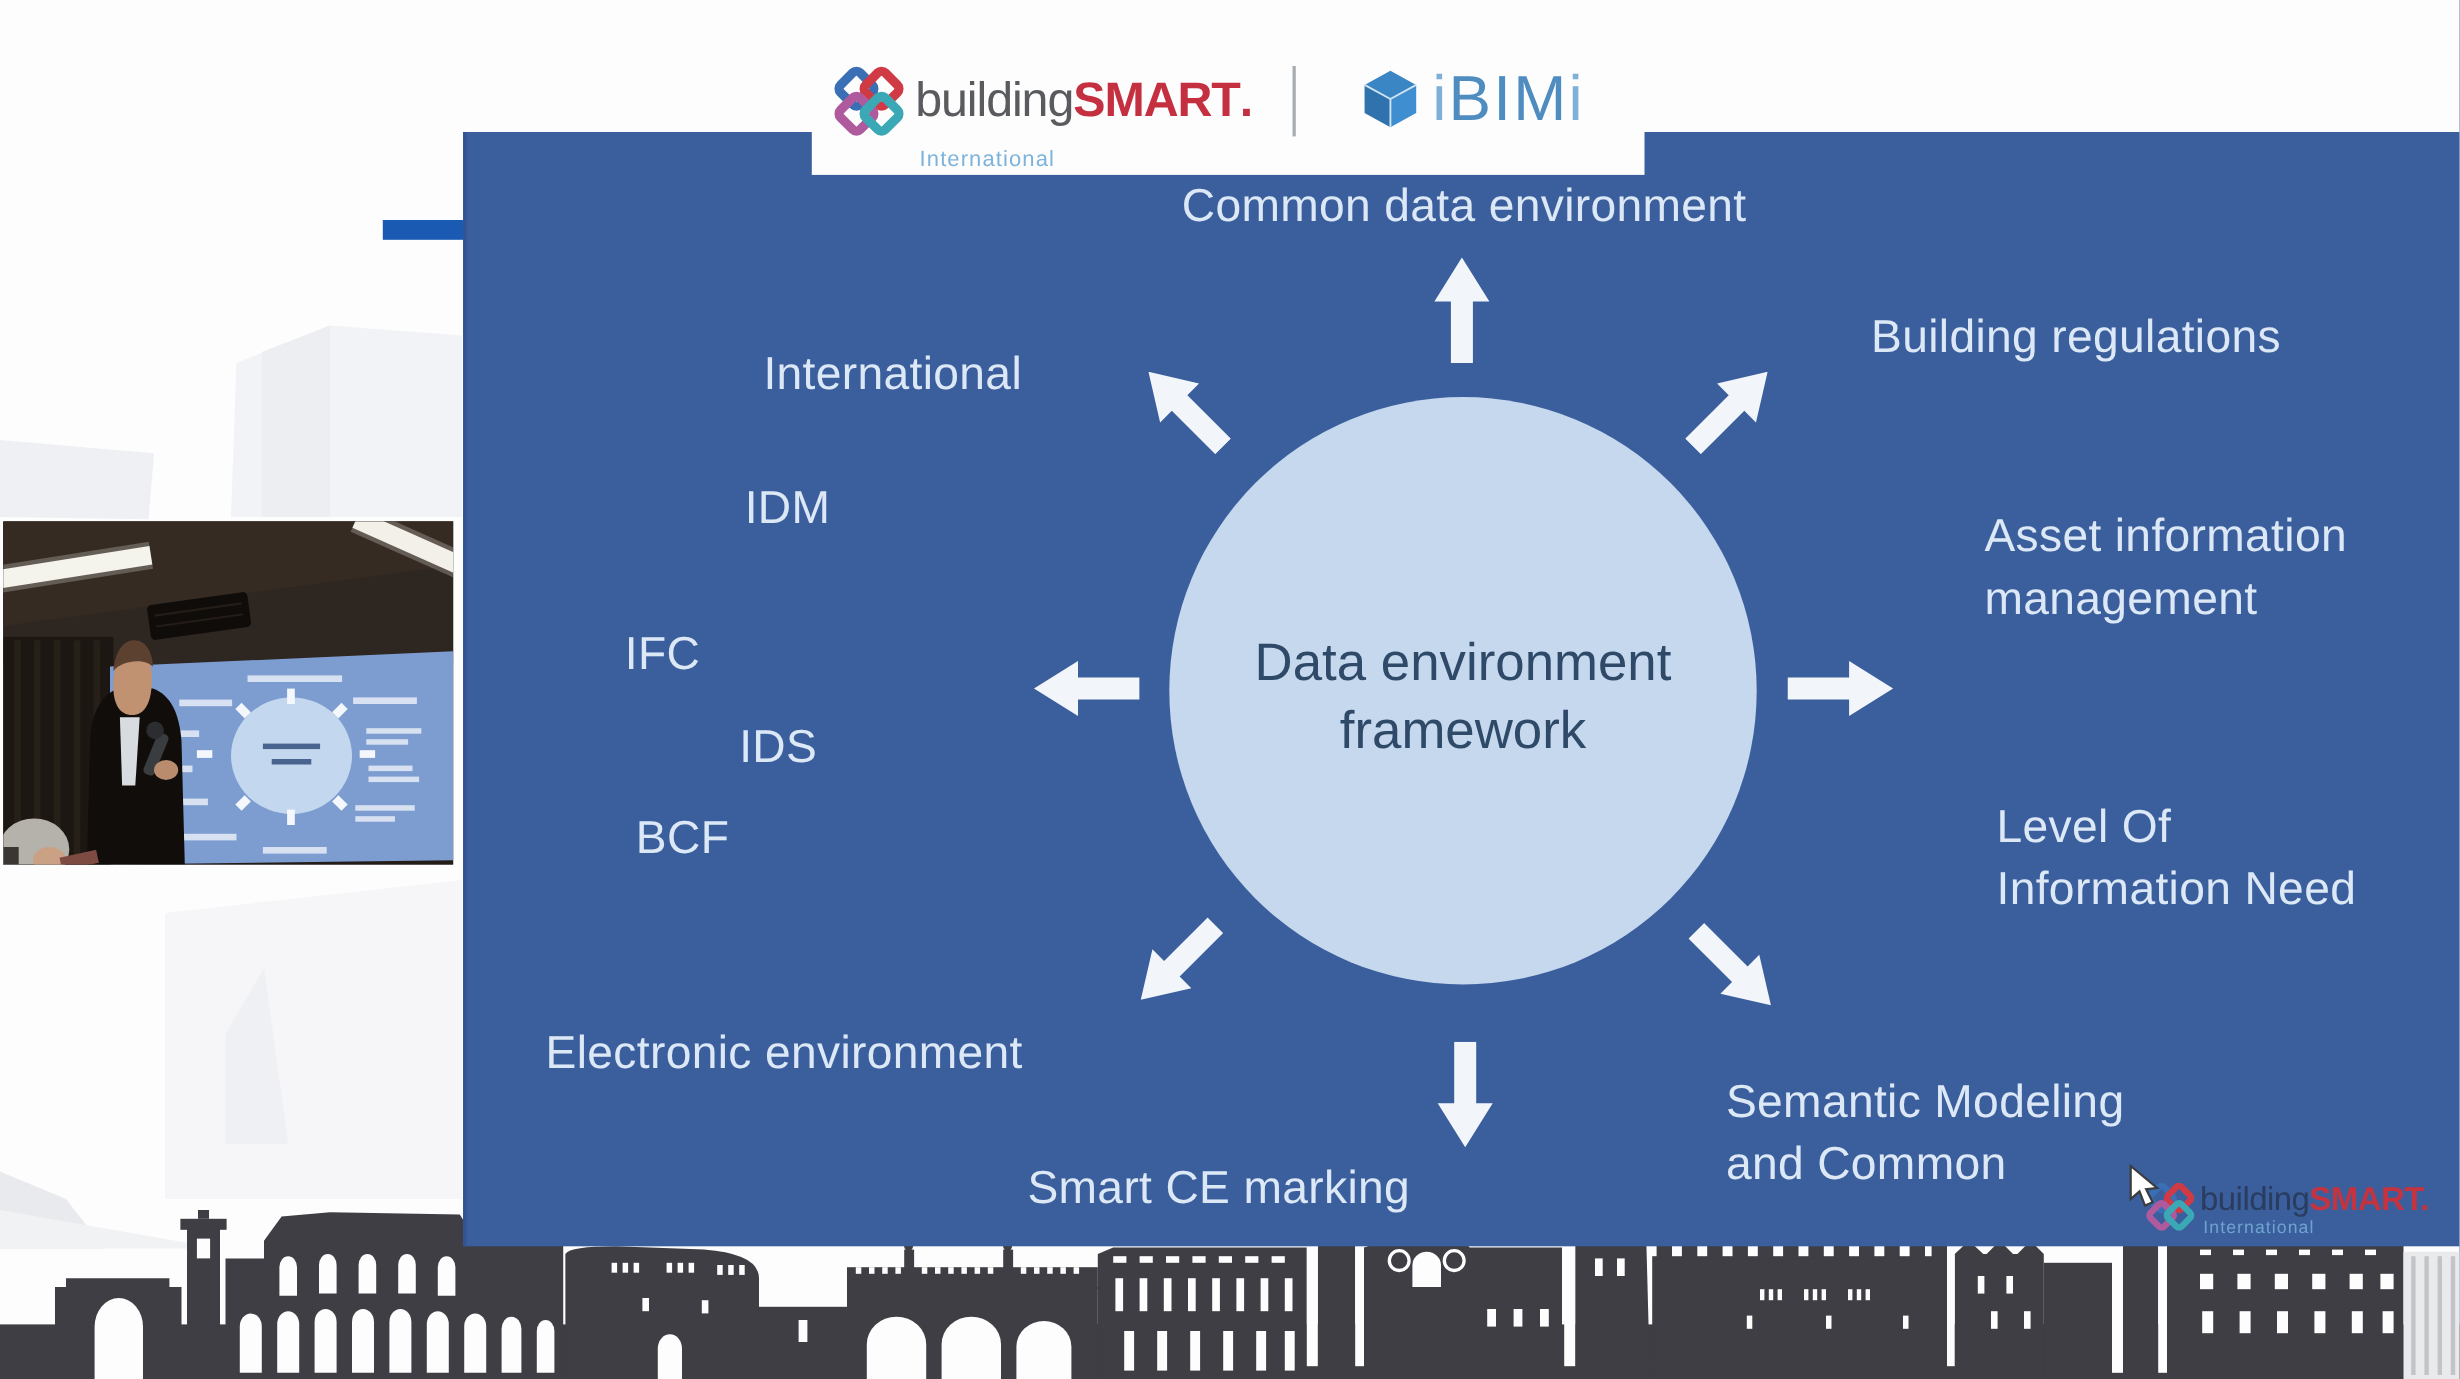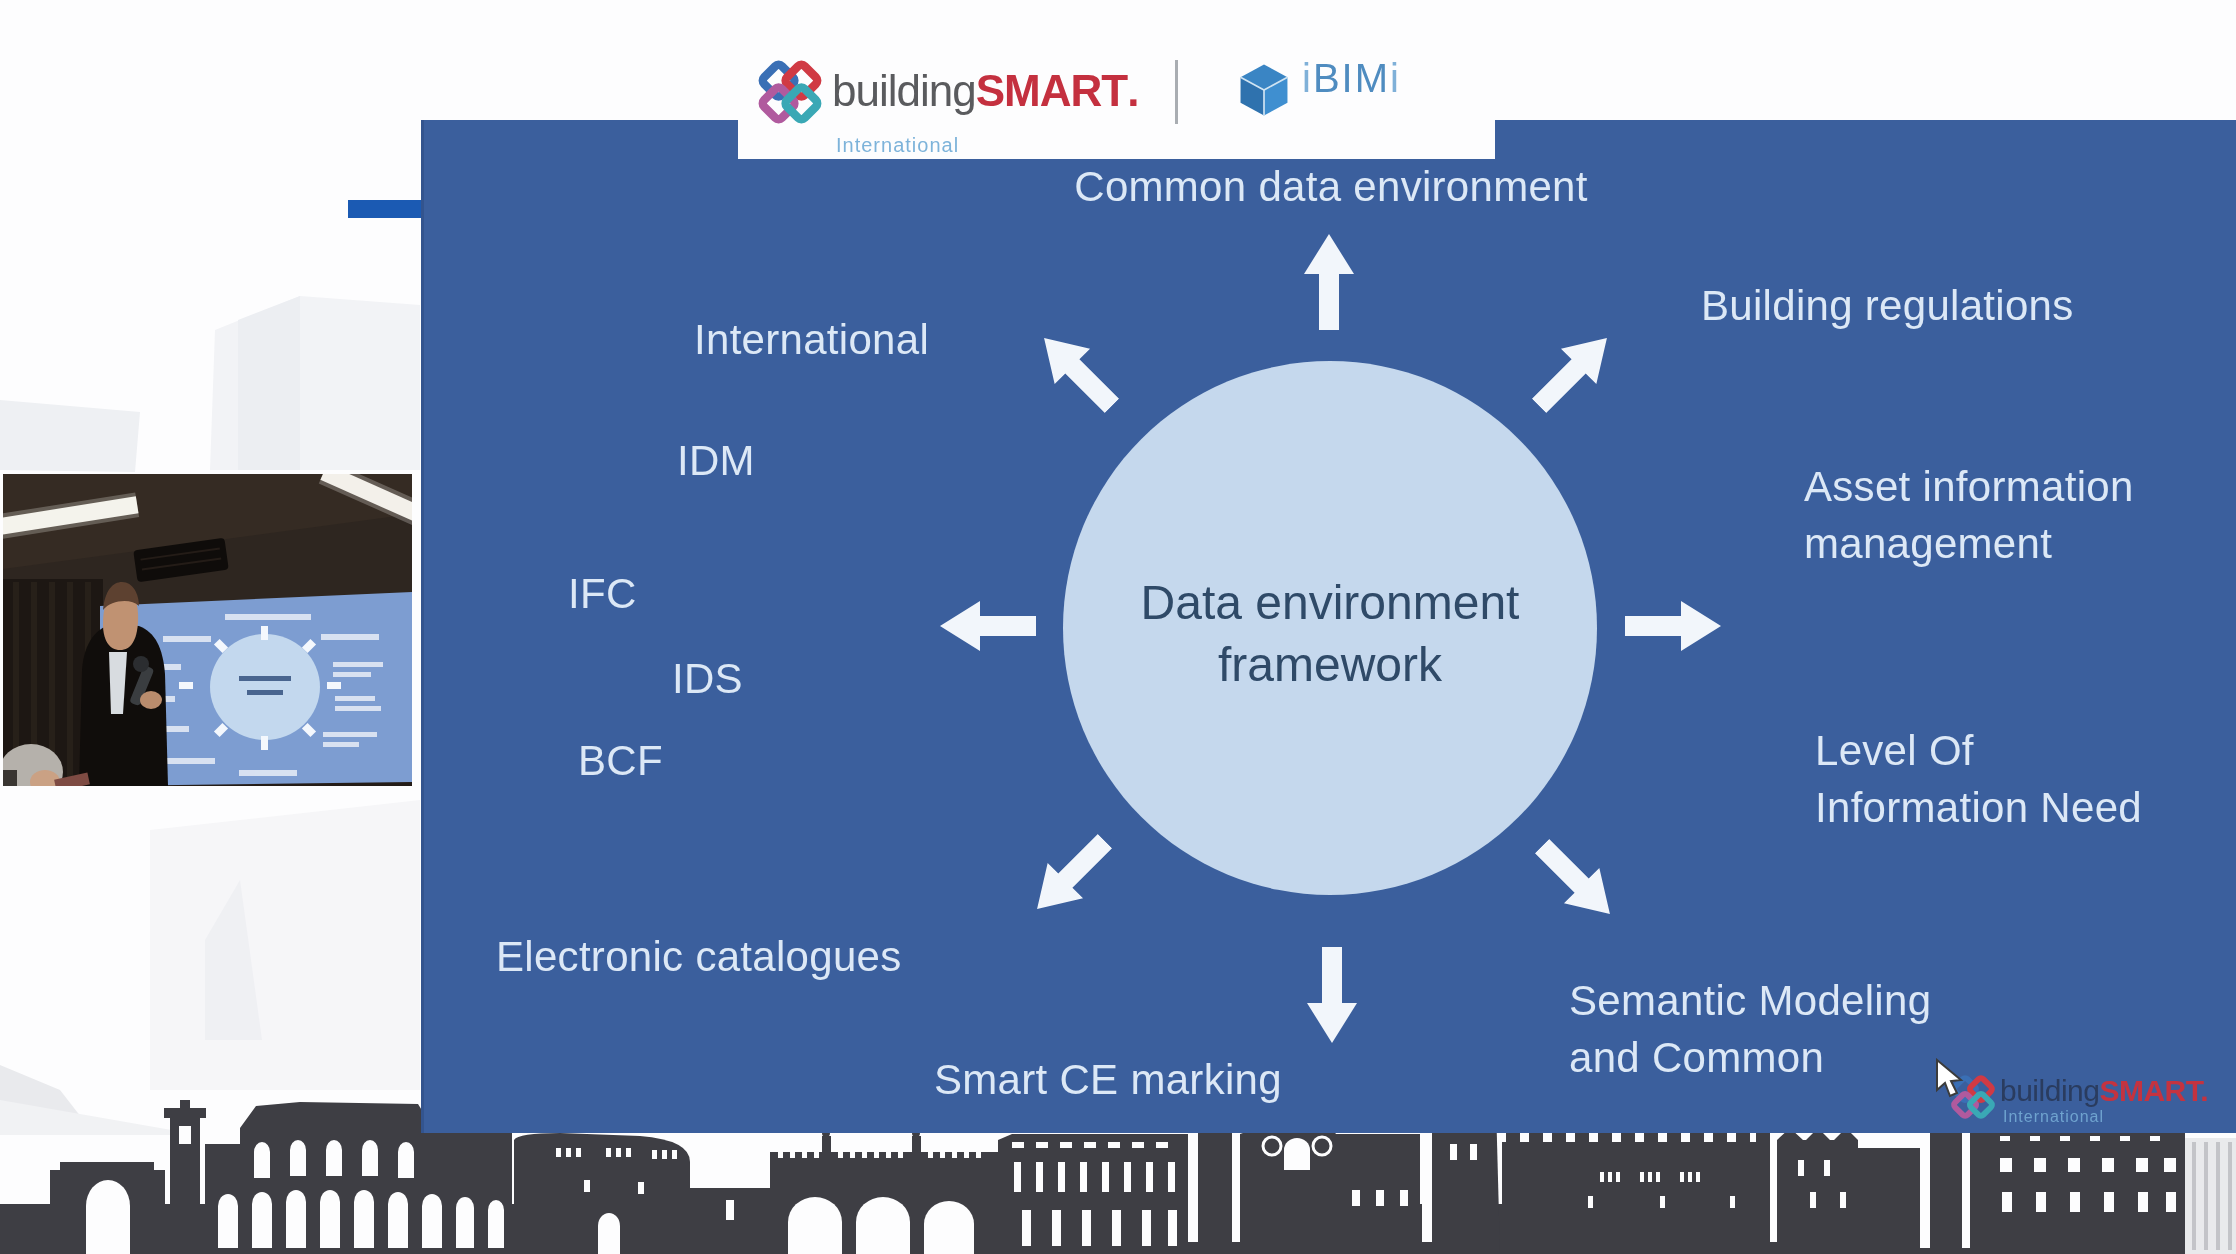--- a/index.html
+++ b/index.html
@@ -10,21 +10,21 @@
   .abs{position:absolute;}
 
   
   #header-whitebox{left:738px;top:120px;width:757px;height:39px;background:#fdfdfe;z-index:3;}
   #header-logos{left:740px;top:46px;width:770px;height:113px;overflow:hidden;z-index:4;}
   .bs-word-building{color:#5a5b5e;font-size:44px;letter-spacing:-1px;}
   .bs-word-smart{color:#c4303f;font-size:44px;font-weight:700;letter-spacing:-1px;}
   .bs-dot{color:#c4303f;font-size:44px;font-weight:700;}
   .bs-sub{color:#7db3da;font-size:20px;letter-spacing:1px;}
   #logo-divider{left:435px;top:14px;width:3px;height:64px;background:#a9adb2;}
-  .ibimi-text{font-size:40px;letter-spacing:2px;}
+  .ibimi-text{font-size:58px;letter-spacing:2px;}
   .ibimi-i{color:#7fb0d8;}
   .ibimi-bim{color:#4f8cc0;}
 
   
   #slide{left:421px;top:120px;width:1815px;height:1013px;background:#3b5f9d;z-index:2;
          border-left:3px solid #33548e;box-sizing:border-box;}
   #accent-bar{left:348px;top:200px;width:73px;height:18px;background:#1b5ab3;z-index:2;}
   #hub-circle{left:1063px;top:361px;width:534px;height:534px;border-radius:50%;background:#c5d8ed;z-index:2;}
   #hub-label{left:1063px;top:572px;width:534px;text-align:center;z-index:3;
              color:#2f4a68;font-size:48px;line-height:62px;white-space:pre-line;}
@@ -73,21 +73,21 @@
 
 <div class="spoke" style="left:1331px;top:158px;transform:translateX(-50%);">Common data environment</div>
 <div class="spoke" style="left:1701px;top:277px;">Building regulations</div>
 <div class="spoke" style="left:1804px;top:458px;">Asset information
 management</div>
 <div class="spoke" style="left:1801px;top:722px;margin-left:14px;">Level Of
 Information Need</div>
 <div class="spoke" style="left:1569px;top:972px;">Semantic Modeling
 and Common</div>
 <div class="spoke" style="left:934px;top:1051px;">Smart CE marking</div>
-<div class="spoke" style="left:496px;top:928px;">Electronic catalogues</div>
+<div class="spoke" style="left:496px;top:928px;">Electronic environment</div>
 <div class="spoke" style="left:694px;top:311px;">International</div>
 <div class="spoke" style="left:677px;top:432px;">IDM</div>
 <div class="spoke" style="left:568px;top:565px;">IFC</div>
 <div class="spoke" style="left:672px;top:650px;">IDS</div>
 <div class="spoke" style="left:578px;top:732px;">BCF</div>
 
 <svg class="arrow" width="96" height="58" viewBox="0 0 96 58" style="left:1281px;top:253px;transform:rotate(-90deg);">
     <path d="M0,19 L56,19 L56,4 L96,29 L56,54 L56,39 L0,39 Z" fill="#f2f6fb"></path>
   </svg>
 <svg class="arrow" width="96" height="58" viewBox="0 0 96 58" style="left:1525px;top:343px;transform:rotate(-45deg);">

